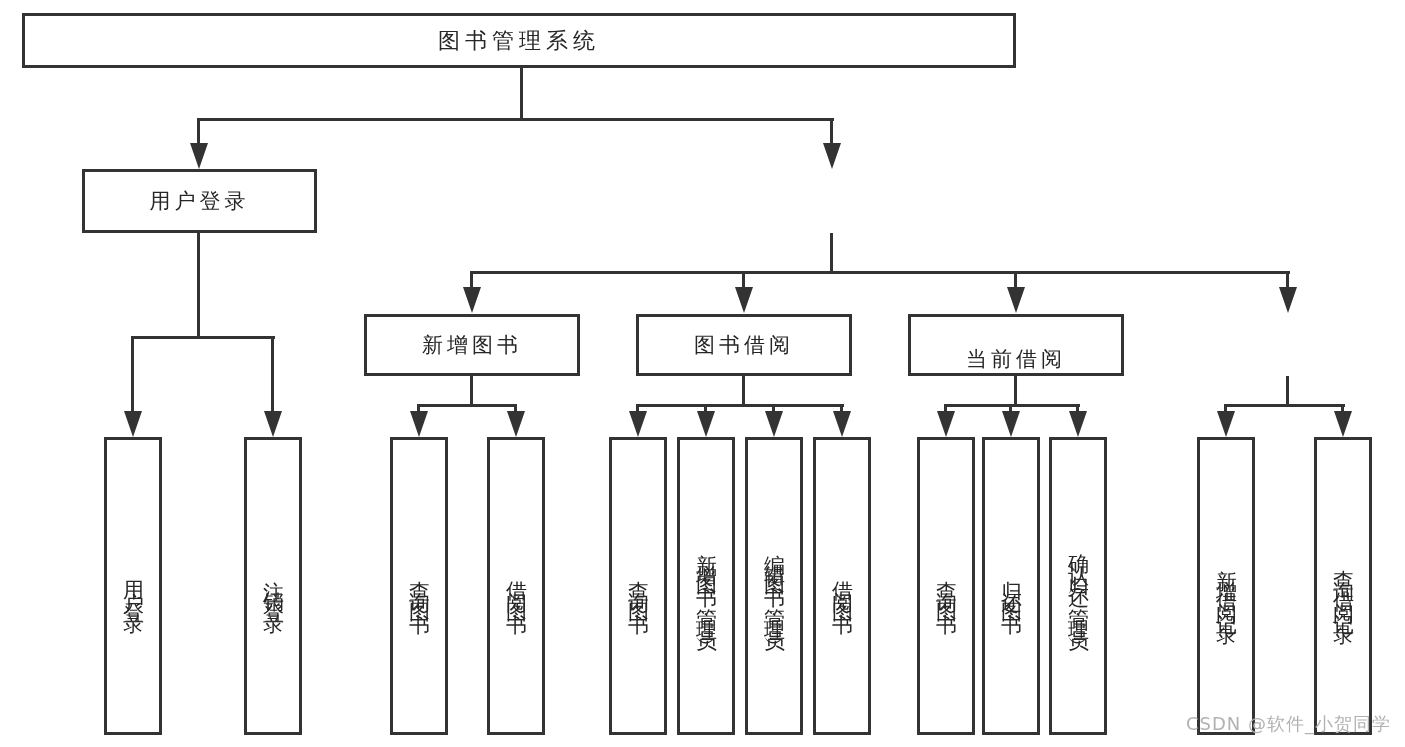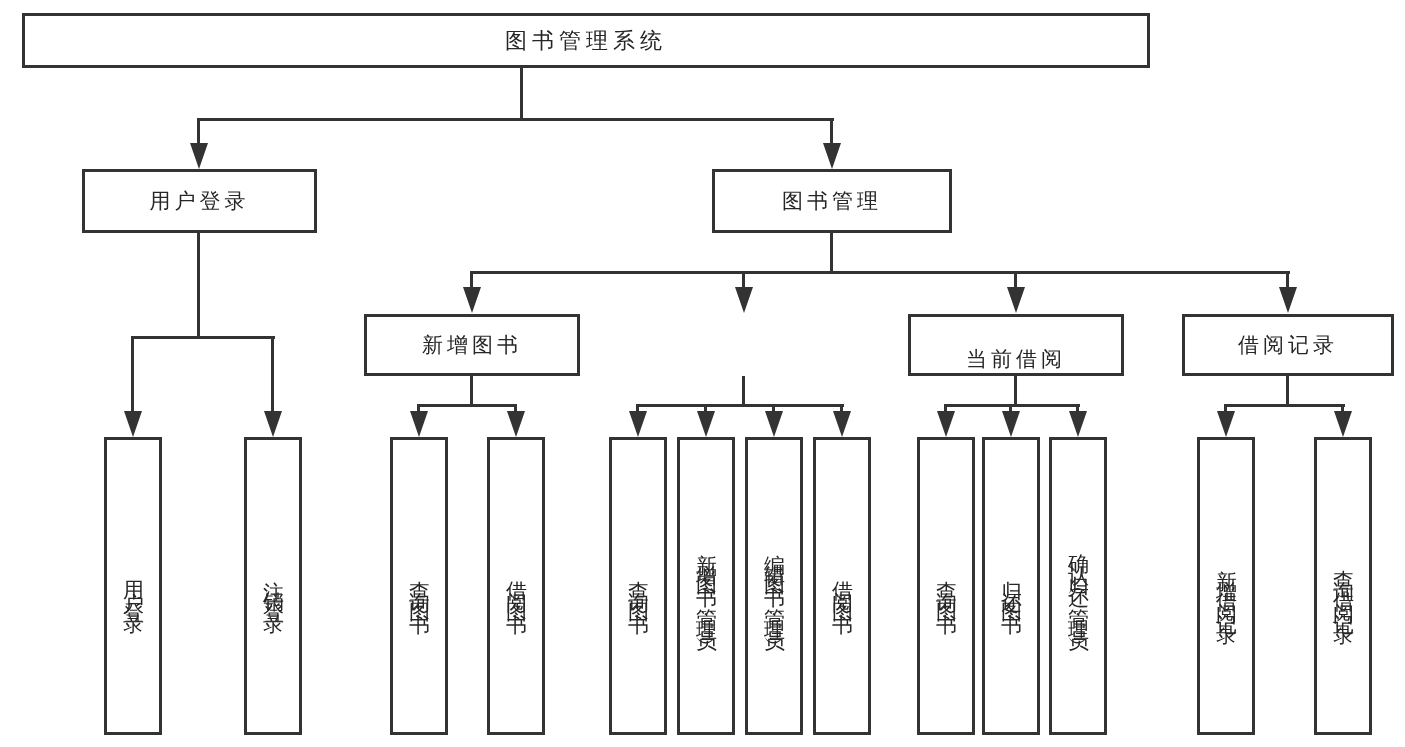--- a/index.html
+++ b/index.html
@@ -58,44 +58,41 @@
     color:var(--wm);
     white-space:nowrap;
     z-index:5;
   }
 </style>
 </head>
 <body>
 
 <div class="canvas">
 
-  <div class="node nh root" style="left:22px;top:13px;width:1128px;height:55px;">
+  <div class="node nh root" style="left:22px;top:13px;width:994px;height:55px;">
     <span>图书管理系统</span>
   </div>
 
   <div class="node nh" style="left:82px;top:169px;width:235px;height:64px;">
     <span>用户登录</span>
   </div>
 
-  <div class="node nh" style="left:712px;top:169px;width:240px;height:64px;">
-    <span>图书管理</span>
-  </div>
 
   <div class="node nh" style="left:364px;top:314px;width:216px;height:62px;">
     <span>新增图书</span>
   </div>
 
+  <div class="node nh" style="left:636px;top:314px;width:216px;height:62px;">
+    <span>图书借阅</span>
+  </div>
 
   <div class="node nh" style="left:908px;top:314px;width:216px;height:62px;align-items:flex-end;">
     <span>当前借阅</span>
   </div>
 
-  <div class="node nh" style="left:1182px;top:314px;width:212px;height:62px;">
-    <span>借阅记录</span>
-  </div>
 
   <div class="node nv" style="left:104px;top:437px;width:58px;height:298px;">
     <span>用户登录</span>
   </div>
   <div class="node nv" style="left:244px;top:437px;width:58px;height:298px;">
     <span>注销登录</span>
   </div>
 
   <div class="node nv" style="left:390px;top:437px;width:58px;height:298px;">
     <span>查询图书</span>
@@ -186,13 +183,14 @@
   <div class="vl" style="left:1076px;top:405px;height:7px;"></div>
   <div class="ar" style="left:1069px;top:411px;"></div>
 
   <div class="vl" style="left:1286px;top:376px;height:31px;"></div>
   <div class="hl" style="left:1224px;top:404px;width:121px;"></div>
   <div class="vl" style="left:1224px;top:405px;height:7px;"></div>
   <div class="ar" style="left:1217px;top:411px;"></div>
   <div class="vl" style="left:1341px;top:405px;height:7px;"></div>
   <div class="ar" style="left:1334px;top:411px;"></div>
 
+  <div class="watermark">CSDN @软件_小贺同学</div>
 </div>
 
 </body></html>

